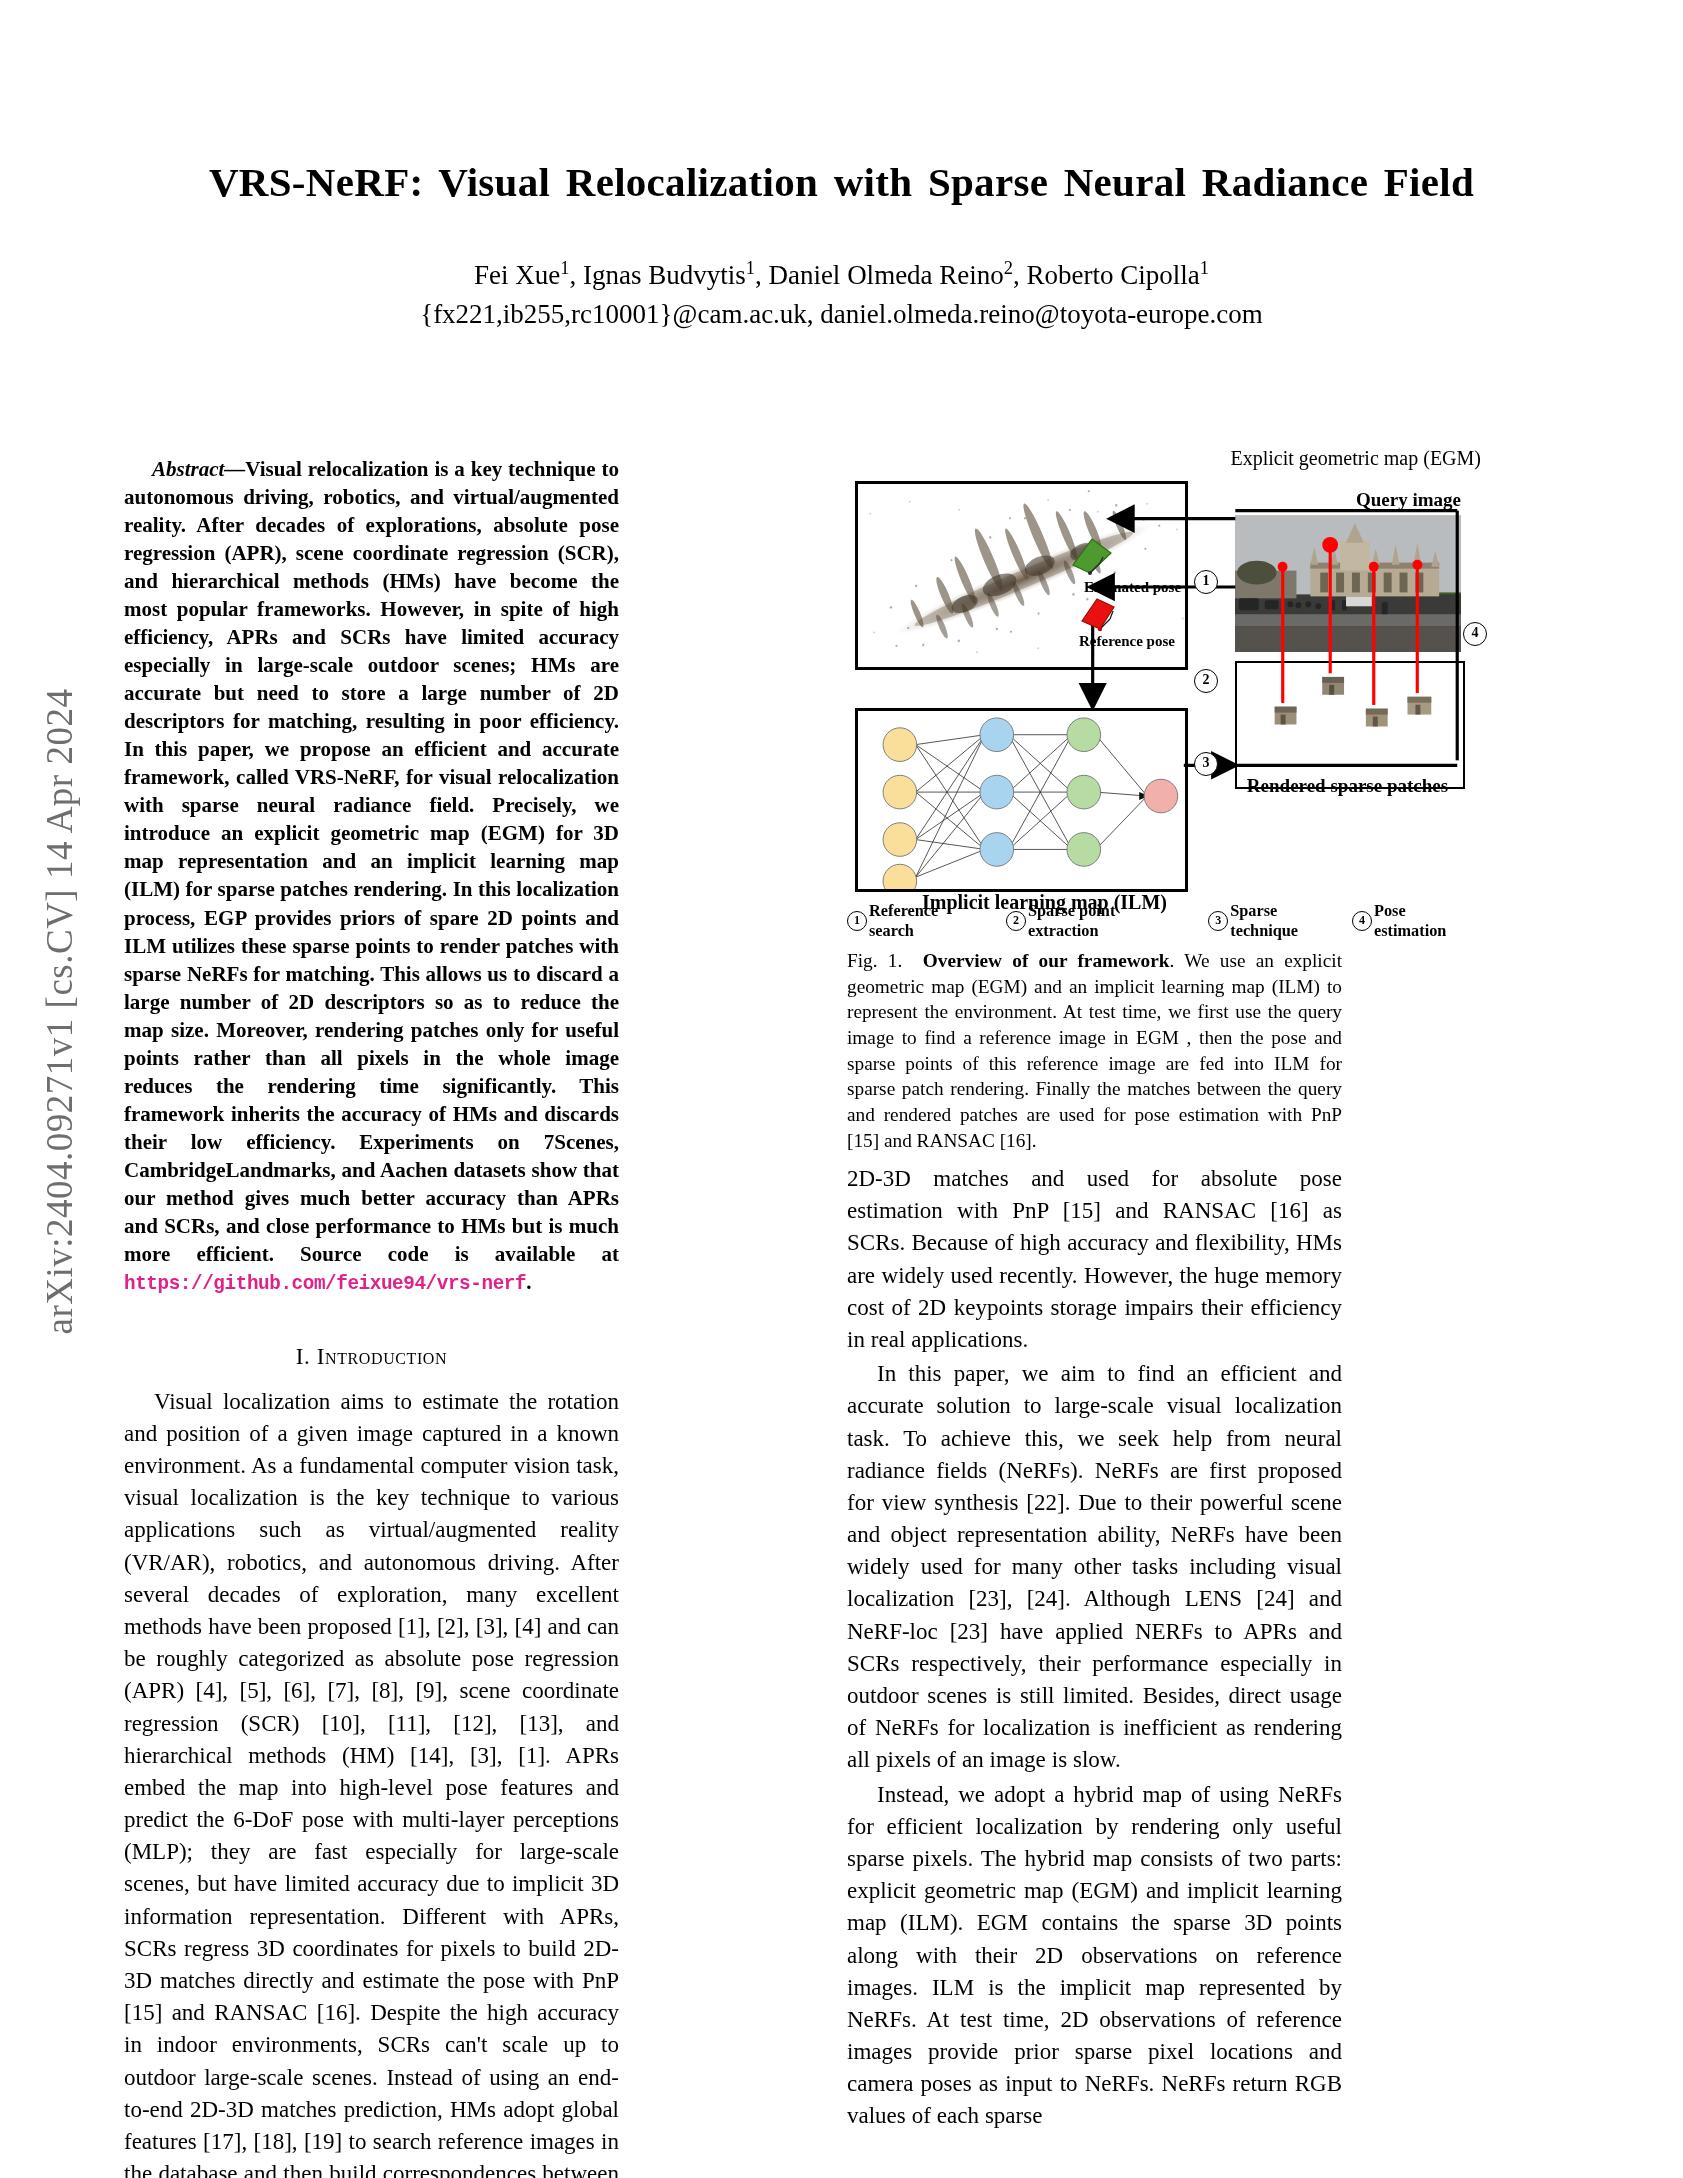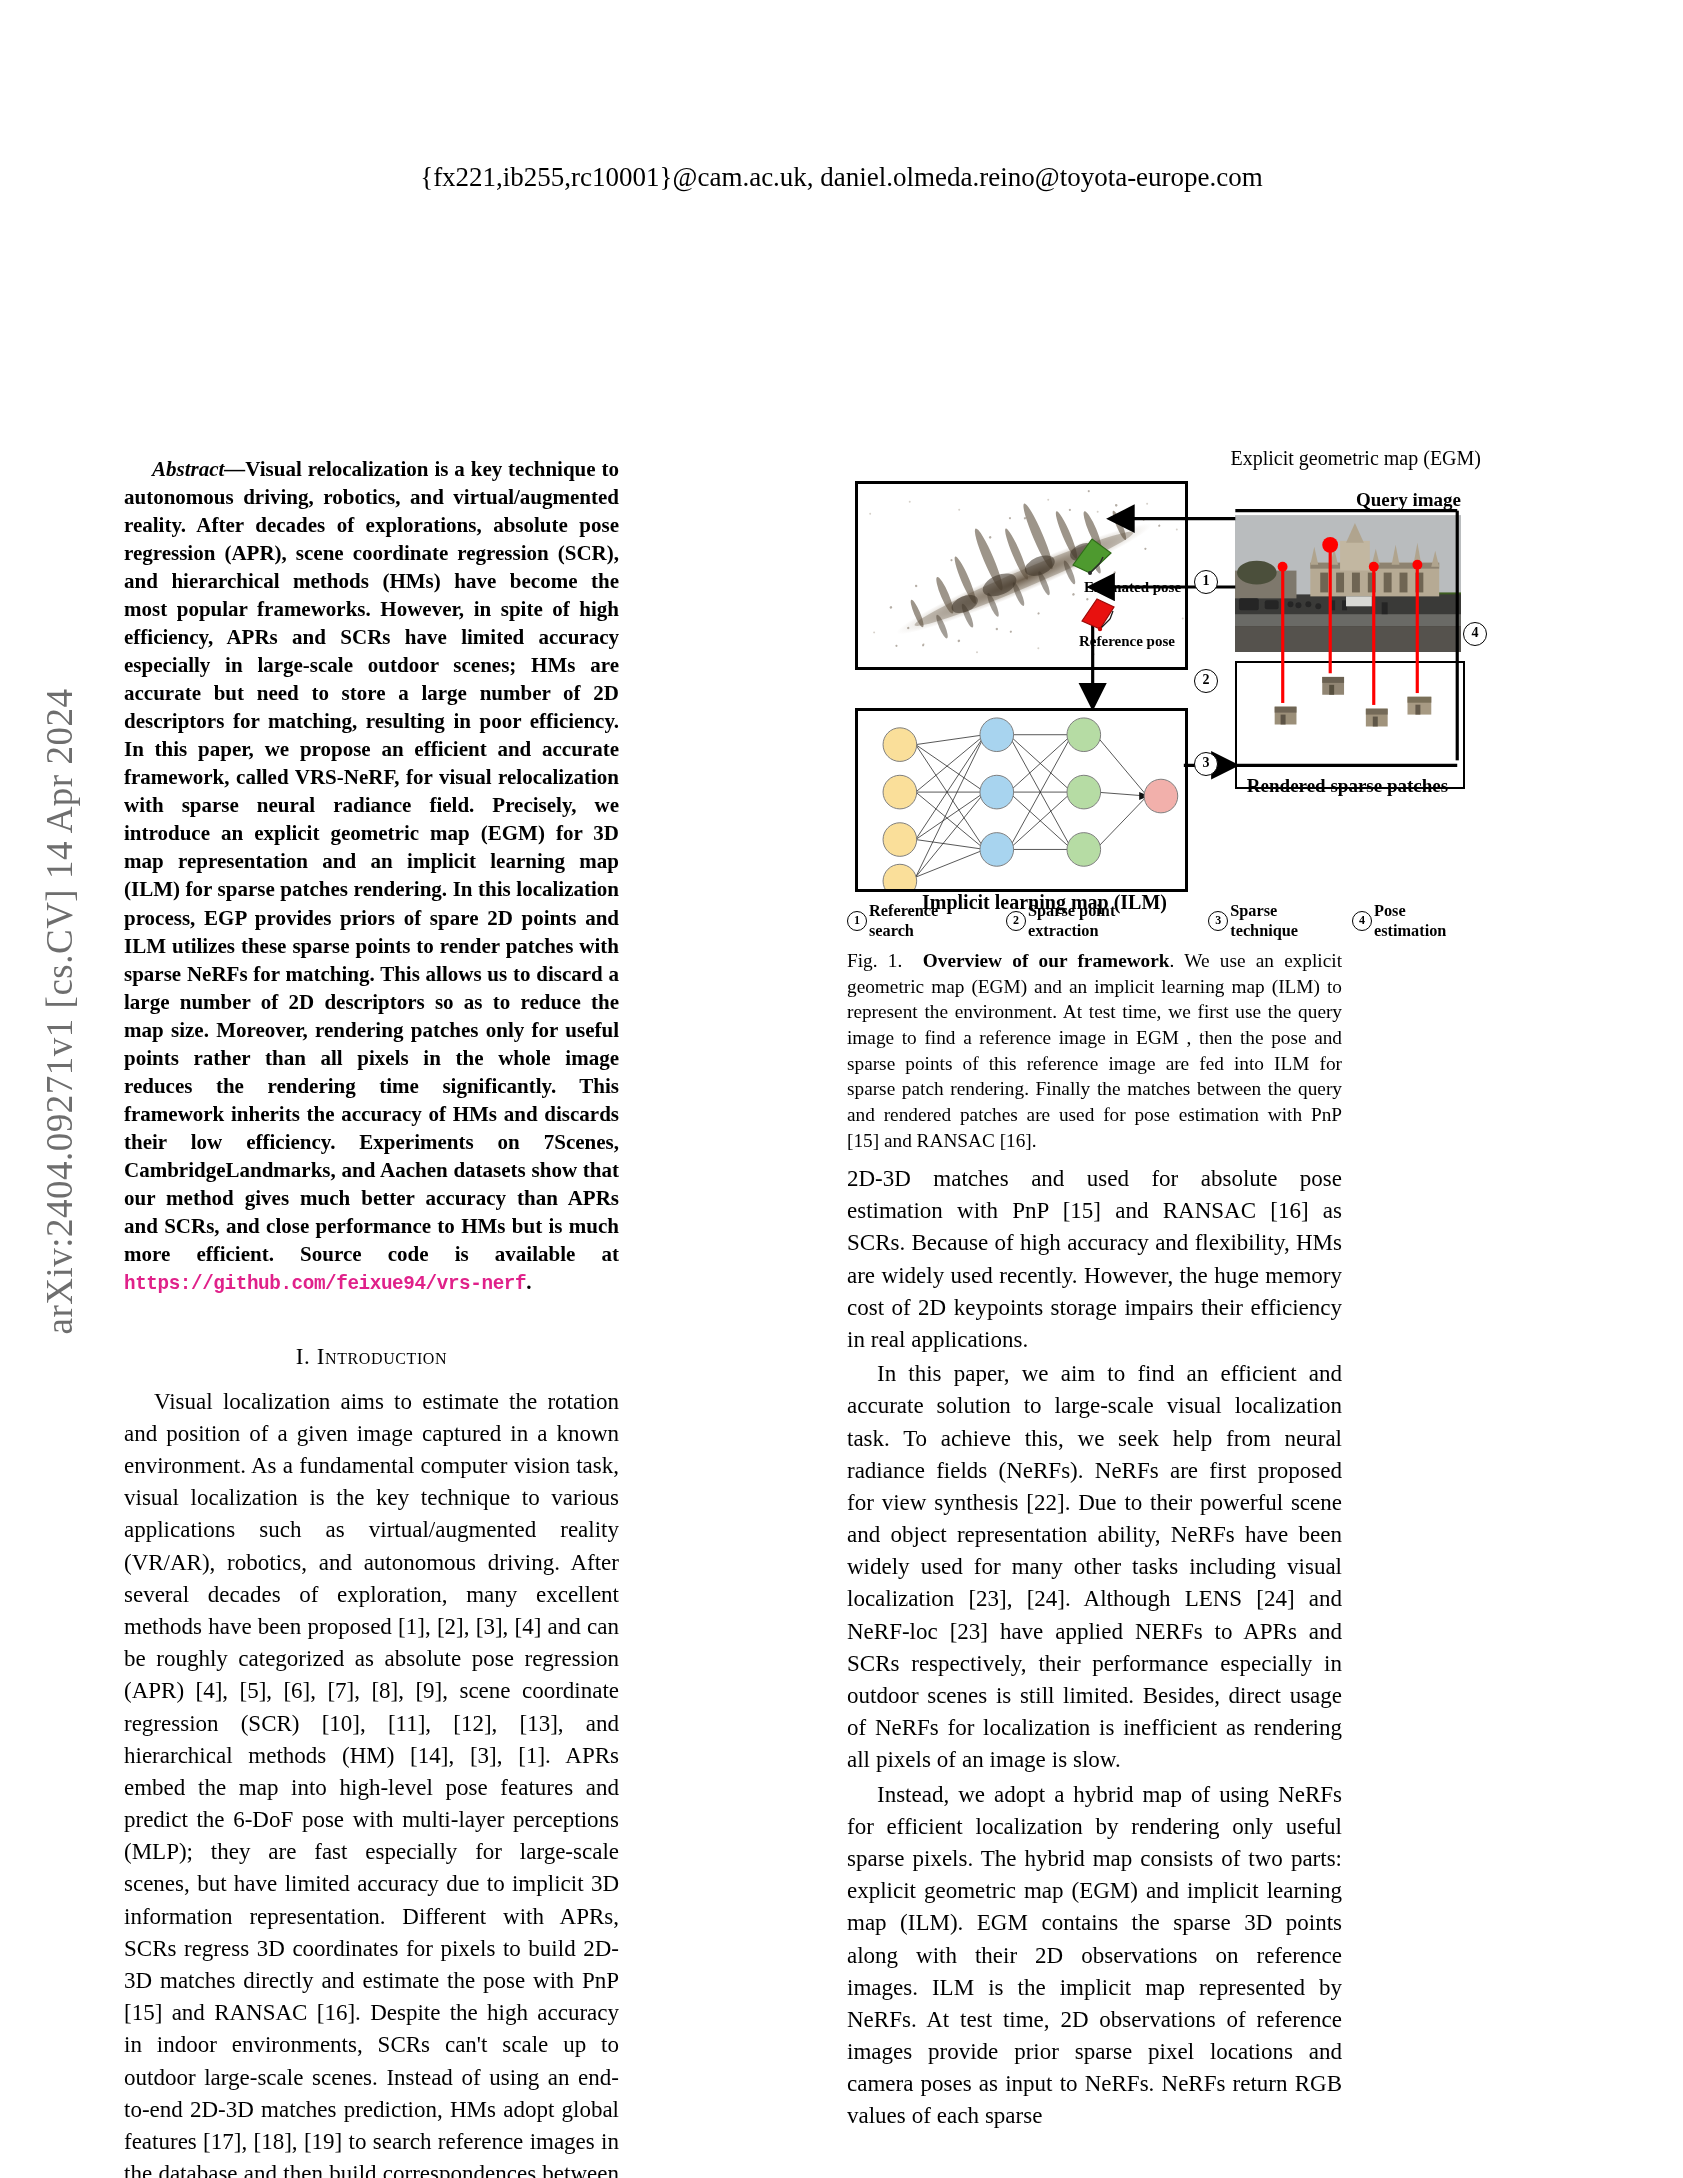--- a/index.html
+++ b/index.html
@@ -285,21 +285,28 @@
 </head>
 <body>
 
 <div id="arxiv-stamp">
   <div class="stamp-text">arXiv:2404.09271v1  [cs.CV]  14 Apr 2024</div>
 </div>
 
 <div id="page">
 
   <div id="title-block">
-
+    <div id="paper-title">VRS-NeRF: Visual Relocalization with Sparse Neural Radiance Field</div>
+
+    <div id="authors-line">
+      <span>Fei Xue</span><sup>1</sup>,
+      <span>Ignas Budvytis</span><sup>1</sup>,
+      <span>Daniel Olmeda Reino</span><sup>2</sup>,
+      <span>Roberto Cipolla</span><sup>1</sup>
+    </div>
 
 
     <div id="email-line">{fx221,ib255,rc10001}@cam.ac.uk, daniel.olmeda.reino@toyota-europe.com</div>
   </div>
 
   <div class="col" id="col-left">
 
     <div id="abstract">
       <span id="abstract-indent"></span><span class="abs-head">Abstract—</span><span>Visual relocalization is a key technique to autonomous driving, robotics, and virtual/augmented reality. After decades of explorations, absolute pose regression (APR), scene coordinate regression (SCR), and hierarchical methods (HMs) have become the most popular frameworks. However, in spite of high efficiency, APRs and SCRs have limited accuracy especially in large-scale outdoor scenes; HMs are accurate but need to store a large number of 2D descriptors for matching, resulting in poor efficiency. In this paper, we propose an efficient and accurate framework, called VRS-NeRF, for visual relocalization with sparse neural radiance field. Precisely, we introduce an explicit geometric map (EGM) for 3D map representation and an implicit learning map (ILM) for sparse patches rendering. In this localization process, EGP provides priors of spare 2D points and ILM utilizes these sparse points to render patches with sparse NeRFs for matching. This allows us to discard a large number of 2D descriptors so as to reduce the map size. Moreover, rendering patches only for useful points rather than all pixels in the whole image reduces the rendering time significantly. This framework inherits the accuracy of HMs and discards their low efficiency. Experiments on 7Scenes, CambridgeLandmarks, and Aachen datasets show that our method gives much better accuracy than APRs and SCRs, and close performance to HMs but is much more efficient. Source code is available at </span><span class="url-link">https://github.com/feixue94/vrs-nerf</span><span>.</span>
     </div>

